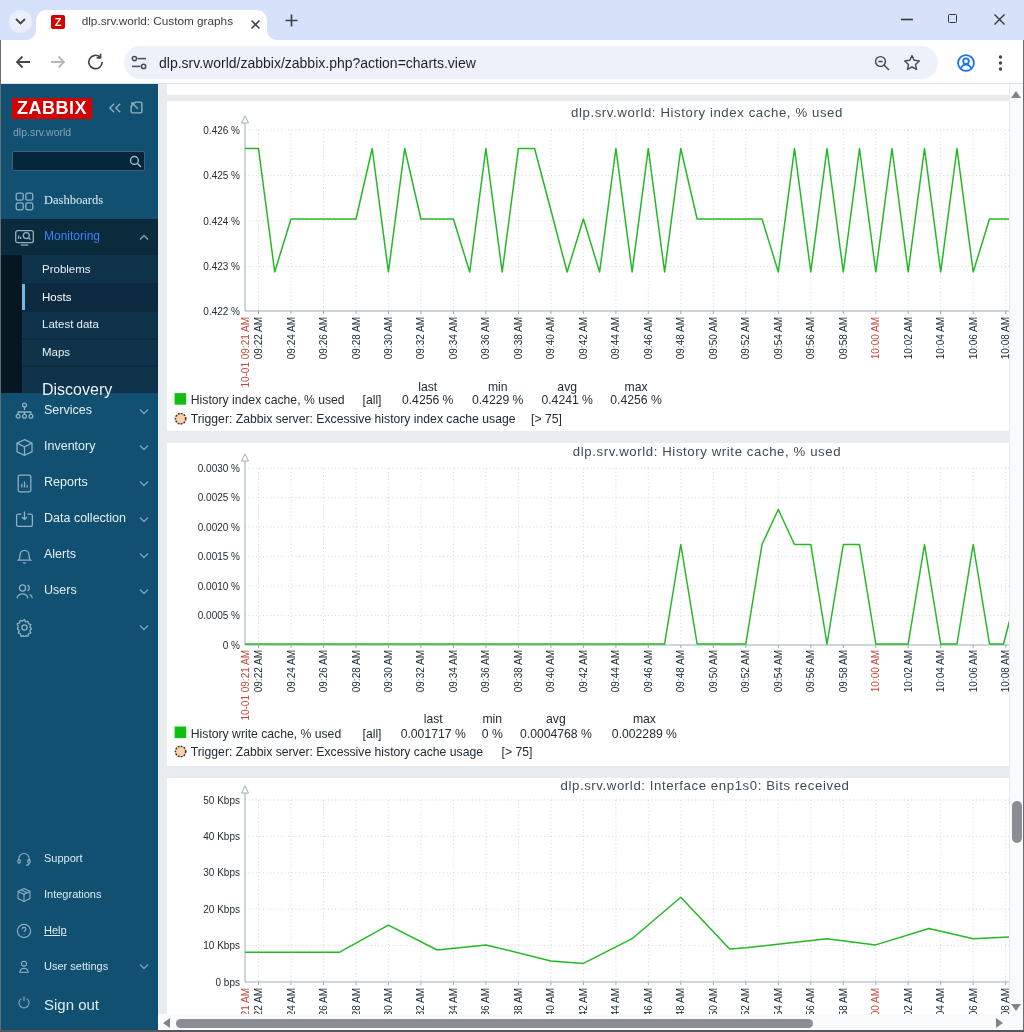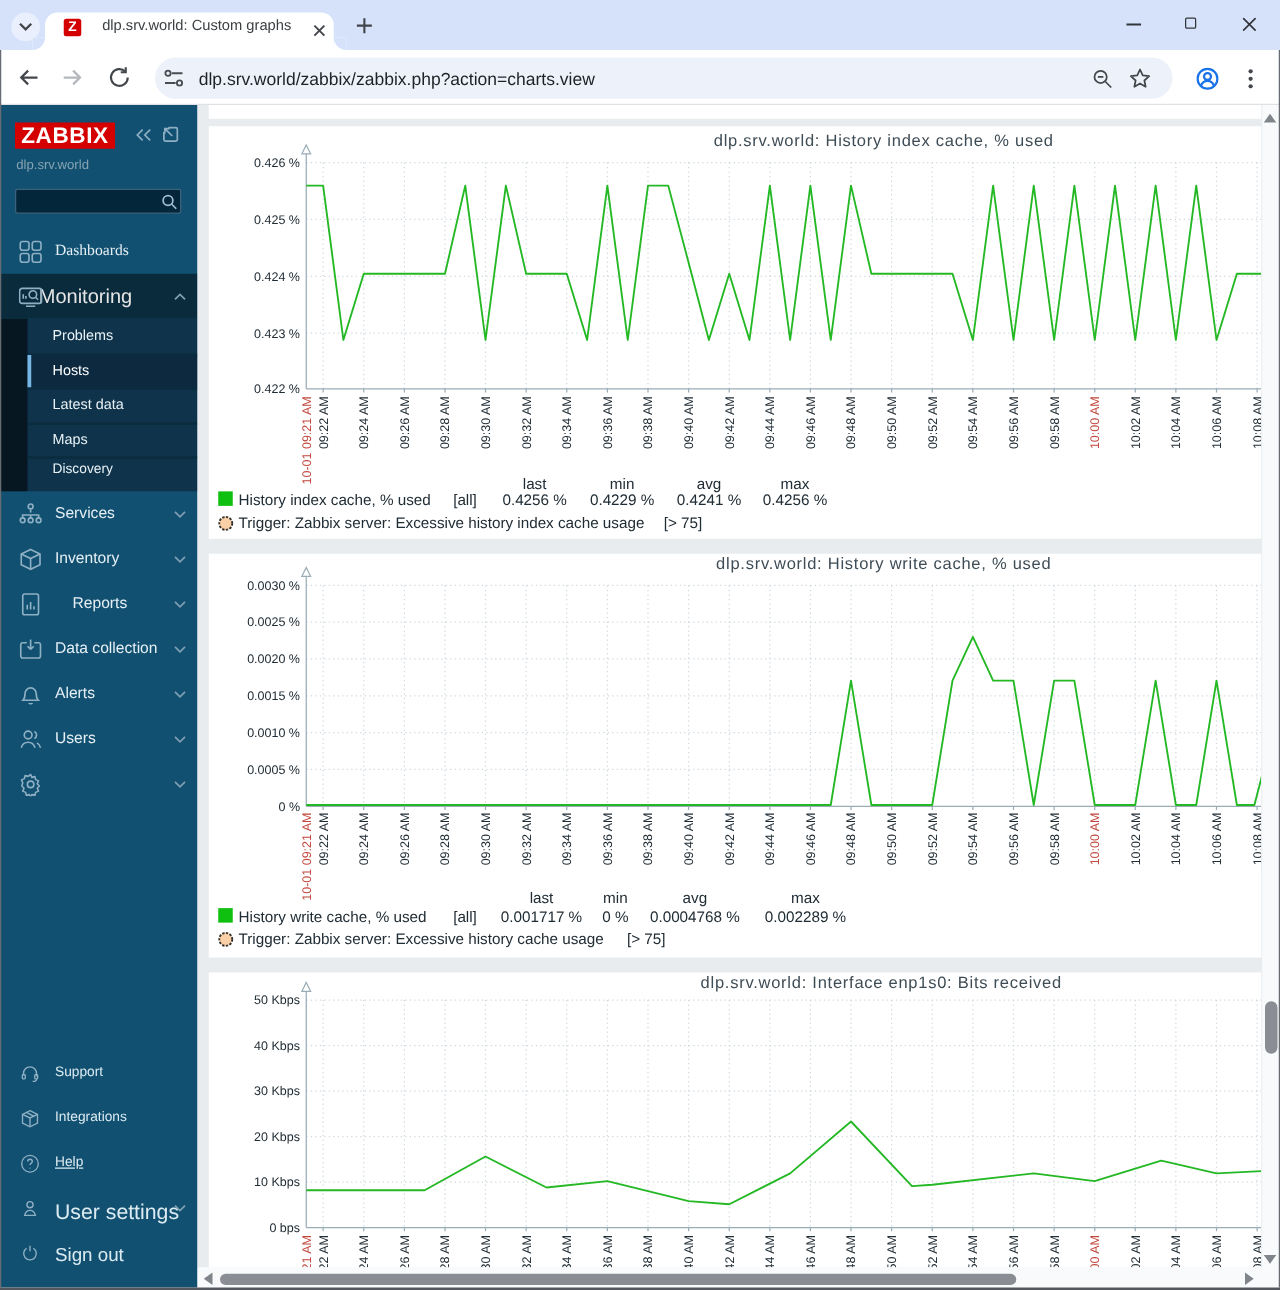--- a/index.html
+++ b/index.html
@@ -85,21 +85,21 @@
     <div style="position:absolute;left:0;top:99px;width:158px;height:36px;">
       <div style="position:absolute;left:44px;top:10px;font-size:12.5px;color:#e5eff5;font-family:Liberation Serif, serif;">Dashboards</div>
     </div>
     <svg style="position:absolute;left:15px;top:108px" width="19" height="19" viewBox="0 0 19 19" fill="none" stroke="#8fb0c4" stroke-width="1.3">
       <rect x="1.2" y="1.2" width="7" height="7" rx="1.8"></rect>
       <rect x="10.8" y="1.2" width="7" height="7" rx="1.8"></rect>
       <rect x="1.2" y="10.8" width="7" height="7" rx="1.8"></rect>
       <rect x="10.8" y="10.8" width="7" height="7" rx="1.8"></rect>
     </svg>
     <div style="position:absolute;left:0;top:135px;width:158px;height:36px;background:#0a2b3c;">
-      <div style="position:absolute;left:31px;top:10px;font-size:16px;color:#e5e5e5;">Monitoring</div>
+      <div style="position:absolute;left:44px;top:10px;font-size:12px;color:#3b82f6;">Monitoring</div>
     </div>
     <svg style="position:absolute;left:15px;top:144px" width="19" height="19" viewBox="0 0 19 19" fill="none" stroke="#8fb0c4" stroke-width="1.3">
       <rect x="0.7" y="2.7" width="17.6" height="12" rx="2"></rect>
       <path d="M3.6 11v-3.6M5.7 11V8.8"></path>
       <circle cx="11.3" cy="7.6" r="3"></circle>
       <path d="M13.5 9.8l2 2"></path>
       <path d="M5.8 17h7.4"></path>
     </svg>
     <svg style="position:absolute;left:139px;top:150px" width="10" height="7" viewBox="0 0 10 7" fill="none" stroke="#7e9fb3" stroke-width="1.4">
       <path d="M1 5.5 5 1.5 9 5.5"></path>
@@ -109,21 +109,21 @@
     <div style="position:absolute;left:22px;top:171.0px;width:136px;height:27.6px;"></div>
     <div style="position:absolute;left:42px;top:179.0px;font-size:11.5px;color:#e8f2f7;text-align:center;">Problems</div>
     <div style="position:absolute;left:22px;top:198.6px;width:136px;height:27.6px;background:#0c2940;border-top:2px solid #0a2c3e;"></div>
     <div style="position:absolute;left:22px;top:200.1px;width:3px;height:26.1px;background:#76b7e3;"></div>
     <div style="position:absolute;left:42px;top:206.6px;font-size:11.5px;color:#fff;">Hosts</div>
     <div style="position:absolute;left:22px;top:226.2px;width:136px;height:27.6px;border-top:2px solid #0a2c3e;"></div>
     <div style="position:absolute;left:42px;top:234.2px;font-size:11.5px;color:#e8f2f7;">Latest data</div>
     <div style="position:absolute;left:22px;top:253.79999999999998px;width:136px;height:27.6px;border-top:2px solid #0a2c3e;"></div>
     <div style="position:absolute;left:42px;top:261.79999999999995px;font-size:11.5px;color:#e8f2f7;">Maps</div>
     <div style="position:absolute;left:22px;top:281.4px;width:136px;height:27.6px;border-top:2px solid #0a2c3e;"></div>
-    <div style="position:absolute;left:42px;top:285px;font-size:11px;color:#e8f2f7;">Discovery</div>
+    <div style="position:absolute;left:42px;top:297px;font-size:16px;color:#e8f2f7;">Discovery</div>
     <div style="position:absolute;left:0;top:309px;width:158px;height:36px;">
       <div style="position:absolute;left:44px;top:10px;font-size:12.5px;color:#e5eff5;">Services</div>
     </div>
     <svg style="position:absolute;left:15px;top:318px" width="19" height="19" viewBox="0 0 19 19" fill="none" stroke="#8fb0c4" stroke-width="1.3">
       <circle cx="9.5" cy="3.1" r="1.9"></circle>
       <circle cx="3.1" cy="14.2" r="1.9"></circle>
       <circle cx="9.5" cy="14.2" r="1.9"></circle>
       <circle cx="15.9" cy="14.2" r="1.9"></circle>
       <path d="M9.5 5v3M3.1 12.3V10h12.8v2.3M9.5 10v2.3"></path>
     </svg>
@@ -133,21 +133,21 @@
     <div style="position:absolute;left:0;top:345px;width:158px;height:36px;">
       <div style="position:absolute;left:44px;top:10px;font-size:12.5px;color:#e5eff5;">Inventory</div>
     </div>
     <svg style="position:absolute;left:15px;top:354px" width="19" height="19" viewBox="0 0 19 19" fill="none" stroke="#8fb0c4" stroke-width="1.3">
       <path d="M9.5 1.6 17 5.2v8.6L9.5 17.4 2 13.8V5.2Z"></path>
       <path d="M2 5.2l7.5 3.6L17 5.2M9.5 8.8v8.6"></path>
     </svg>
     <svg style="position:absolute;left:139px;top:360px" width="10" height="7" viewBox="0 0 10 7" fill="none" stroke="#7e9fb3" stroke-width="1.4">
       <path d="M1 1.5 5 5.5 9 1.5"></path>
     </svg>
-    <div style="position:absolute;left:0;top:381px;width:158px;height:36px;margin-left:14px;">
+    <div style="position:absolute;left:0;top:381px;width:158px;height:36px;">
       <div style="position:absolute;left:44px;top:10px;font-size:12.5px;color:#e5eff5;">Reports</div>
     </div>
     <svg style="position:absolute;left:15px;top:390px" width="19" height="19" viewBox="0 0 19 19" fill="none" stroke="#8fb0c4" stroke-width="1.3">
       <rect x="3.2" y="1.2" width="12.6" height="16.6" rx="1.5"></rect>
       <path d="M6.8 13.5V9.8M9.5 13.5V7.5M12.2 13.5v-2.6"></path>
     </svg>
     <svg style="position:absolute;left:139px;top:396px" width="10" height="7" viewBox="0 0 10 7" fill="none" stroke="#7e9fb3" stroke-width="1.4">
       <path d="M1 1.5 5 5.5 9 1.5"></path>
     </svg>
     <div style="position:absolute;left:0;top:417px;width:142px;height:36px;">
@@ -199,21 +199,21 @@
     <svg style="position:absolute;left:16px;top:803px" width="16" height="16" viewBox="0 0 19 19" fill="none" stroke="#8fb0c4" stroke-width="1.3">
       <path d="M9.5 1.8 16.6 5.3v8.4L9.5 17.2 2.4 13.7V5.3Z"></path>
       <path d="M2.4 5.3l7.1 3.4 7.1-3.4M9.5 8.7v8.5M6 3.5l7 3.4"></path>
     </svg>
     <div style="position:absolute;left:44px;top:840px;font-size:11px;color:#dcebf2;text-decoration:underline;">Help</div>
     <svg style="position:absolute;left:16px;top:839px" width="16" height="16" viewBox="0 0 19 19" fill="none" stroke="#8fb0c4" stroke-width="1.3">
       <circle cx="9.5" cy="9.5" r="7.9"></circle>
       <path d="M7.3 7.3c0-1.2 1-2.1 2.2-2.1s2.2.9 2.2 2.1c0 1.6-2.2 1.7-2.2 3.3"></path>
       <path d="M9.5 13.4v.7"></path>
     </svg>
-    <div style="position:absolute;left:44px;top:876px;font-size:17px;color:#dcebf2;">User settings</div>
+    <div style="position:absolute;left:44px;top:876px;font-size:11px;color:#dcebf2;">User settings</div>
     <svg style="position:absolute;left:16px;top:875px" width="16" height="16" viewBox="0 0 19 19" fill="none" stroke="#8fb0c4" stroke-width="1.3">
       <circle cx="9.5" cy="5.6" r="2.9"></circle>
       <path d="M4.4 15.8c.6-3 2.7-4.8 5.1-4.8s4.5 1.8 5.1 4.8Z"></path>
     </svg>
     <svg style="position:absolute;left:139px;top:879px" width="10" height="7" viewBox="0 0 10 7" fill="none" stroke="#7e9fb3" stroke-width="1.4">
       <path d="M1 1.5 5 5.5 9 1.5"></path>
     </svg>
     <div style="position:absolute;left:44px;top:912px;font-size:15px;color:#dcebf2;">Sign out</div>
     <svg style="position:absolute;left:16px;top:911px" width="16" height="16" viewBox="0 0 19 19" fill="none" stroke="#8fb0c4" stroke-width="1.3">
       <path d="M6.3 4.3a6 6 0 1 0 6.4 0"></path>

